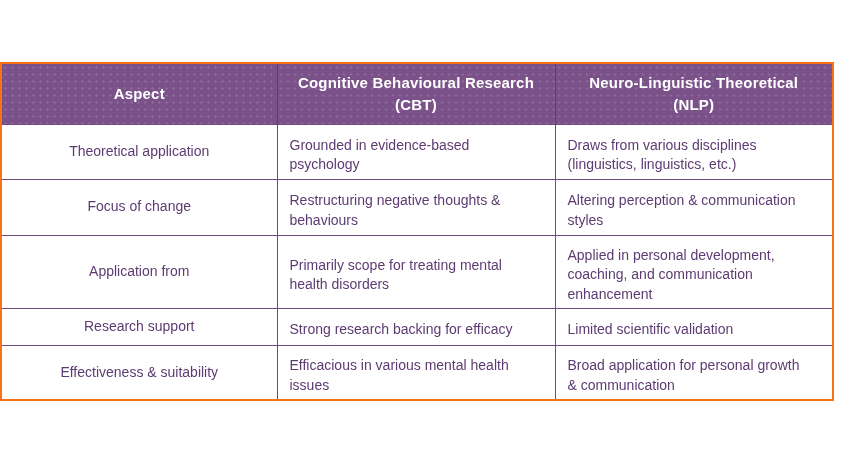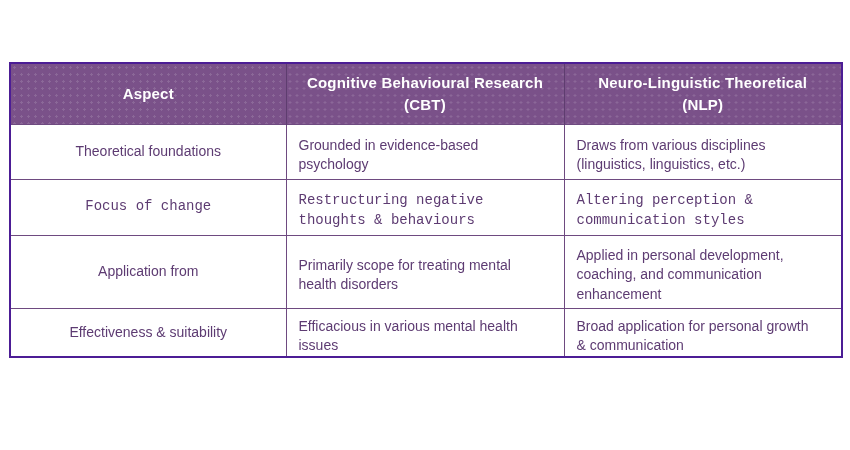--- a/index.html
+++ b/index.html
@@ -6,25 +6,25 @@
   html, body { margin: 0; padding: 0; }
   body {
     width: 850px; height: 450px;
     background: #ffffff;
     font-family: "Liberation Sans", sans-serif;
     position: relative;
     overflow: hidden;
   }
   table.cmp {
     position: absolute;
-    left: 9px; top: 62px;
+    left: 0; top: 62px;
     width: 832px;
     border-collapse: collapse;
     table-layout: fixed;
-    border: 2px solid #4c1d95;
+    border: 2px solid #f97316;
   }
   col.c1 { width: 276px; }
   col.c2 { width: 278px; }
   col.c3 { width: 278px; }
   thead th {
     height: 61px;
     background-color: #7a5189;
     background-image: radial-gradient(rgba(255,255,255,0.13) 1px, rgba(0,0,0,0) 1.3px);
     background-size: 7px 7px;
     color: #ffffff;
@@ -45,21 +45,21 @@
     vertical-align: middle;
     text-align: left;
     padding: 8px 24px 1px 12px;
     line-height: 1.38;
   }
   tbody td.aspect {
     text-align: center;
     padding: 8px 10px;
   }
   tbody tr:nth-child(1) { height: 55px; }
-  tbody tr:nth-child(2) { height: 56px; font-family: Liberation Mono, monospace; }
+  tbody tr:nth-child(2) { height: 56px; }
   tbody tr:nth-child(3) { height: 73px; }
   tbody tr:nth-child(4) { height: 37px; }
   tbody tr:nth-child(5) { height: 55px; margin-left: 28px; }
 </style>
 </head>
 <body>
 
 <table class="cmp">
   <colgroup>
     <col class="c1">
@@ -68,33 +68,38 @@
   </colgroup>
   <thead>
     <tr>
       <th>Aspect</th>
       <th>Cognitive Behavioural Research (CBT)</th>
       <th>Neuro-Linguistic Theoretical (NLP)</th>
     </tr>
   </thead>
   <tbody>
     <tr>
-      <td class="aspect">Theoretical foundations</td>
+      <td class="aspect">Theoretical application</td>
       <td>Grounded in evidence-based psychology</td>
       <td>Draws from various disciplines (linguistics, linguistics, etc.)</td>
     </tr>
     <tr>
       <td class="aspect">Focus of change</td>
       <td>Restructuring negative thoughts &amp; behaviours</td>
       <td>Altering perception &amp; communication styles</td>
     </tr>
     <tr>
       <td class="aspect">Application from</td>
       <td>Primarily scope for treating mental health disorders</td>
       <td>Applied in personal development, coaching, and communication enhancement</td>
     </tr>
     <tr>
+      <td class="aspect">Research support</td>
+      <td>Strong research backing for efficacy</td>
+      <td>Limited scientific validation</td>
+    </tr>
+    <tr>
       <td class="aspect">Effectiveness &amp; suitability</td>
       <td>Efficacious in various mental health issues</td>
       <td>Broad application for personal growth &amp; communication</td>
     </tr>
   </tbody>
 </table>
 
 </body></html>

